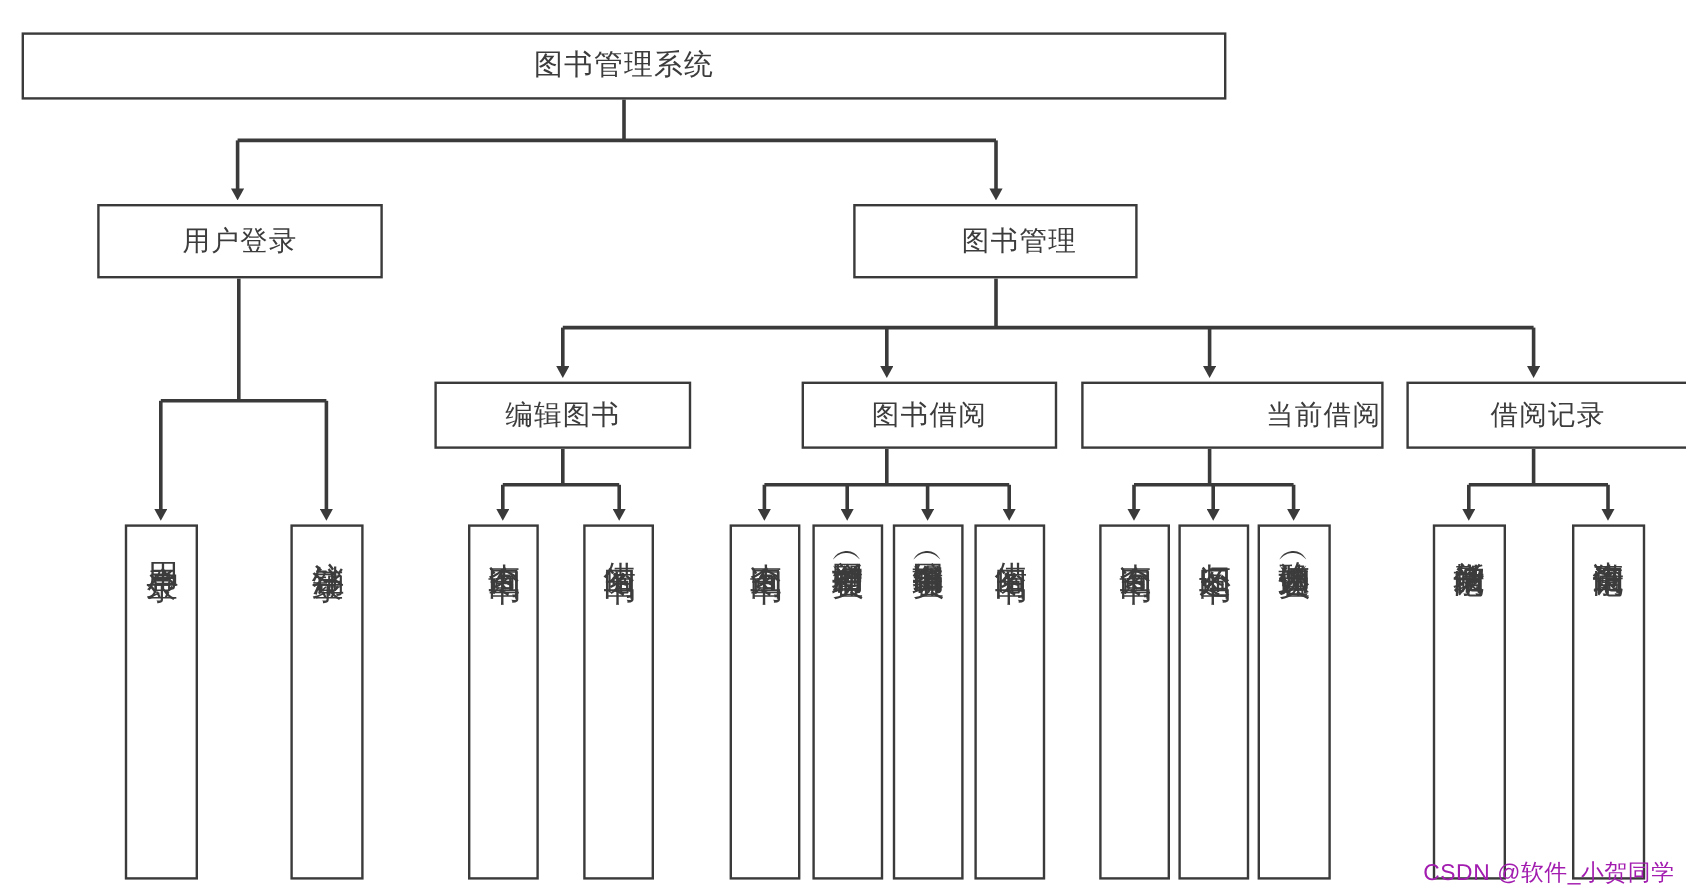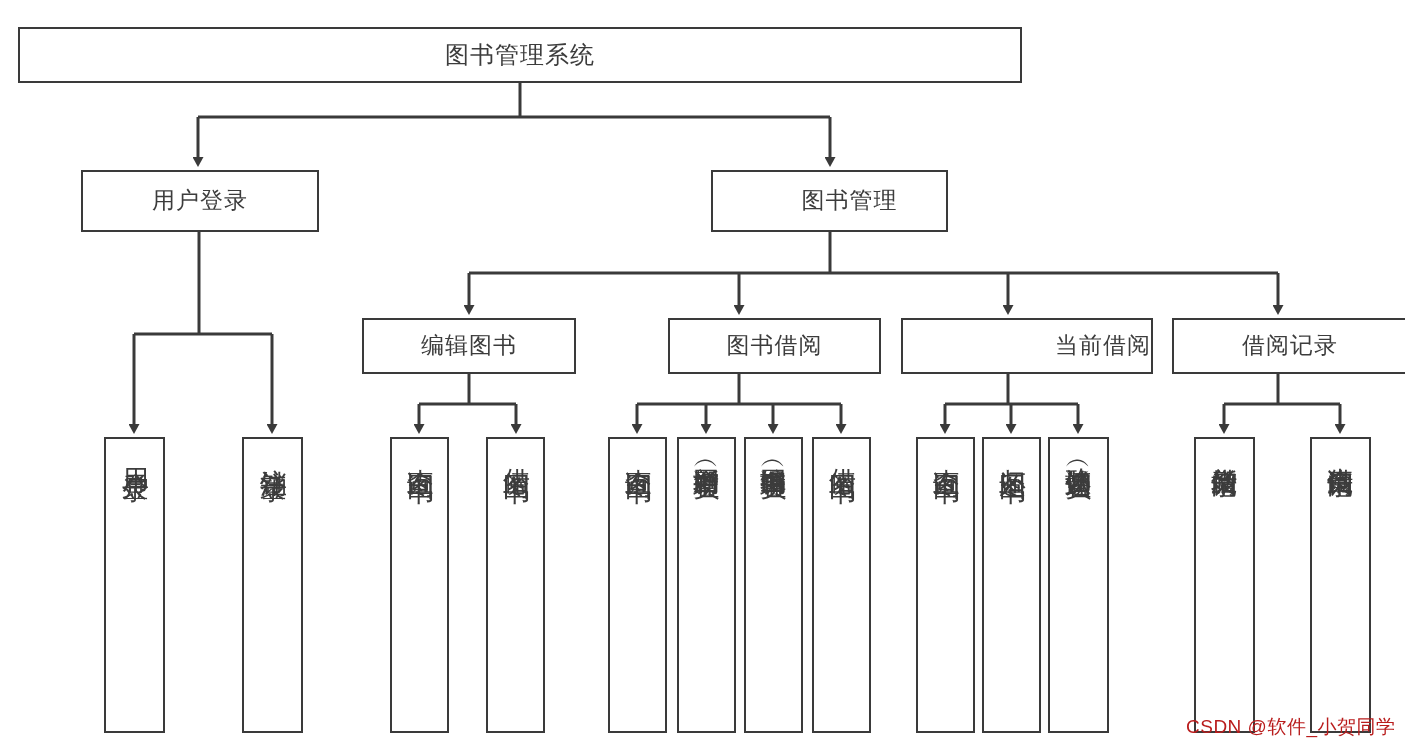--- a/index.html
+++ b/index.html
@@ -62,21 +62,21 @@
     letter-spacing: 1px;
   }
   .node.root .label {
     font-size: 24px;
   }
   #watermark {
     position: absolute;
     left: 1186px;
     top: 714px;
     font-size: 19px;
-    color: #b91c1c;
+    color: #a21caf;
     white-space: nowrap;
     letter-spacing: 0.5px;
   }
 </style>
 </head>
 <body>
 
 <div id="canvas">
 
   <svg id="wires" viewBox="0 0 1405 747">

